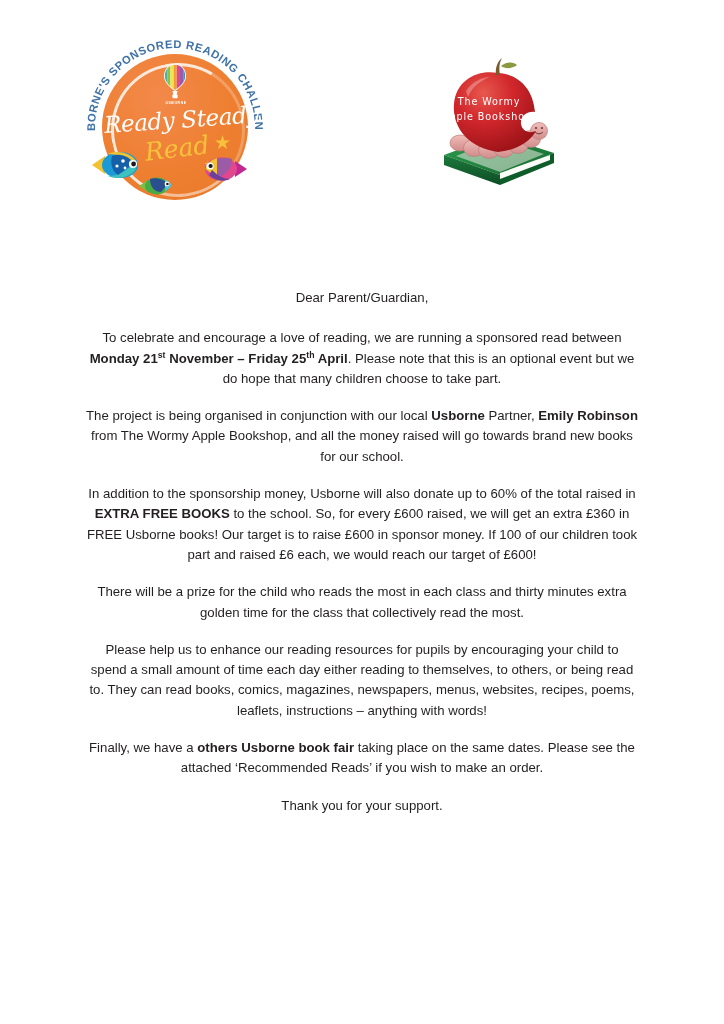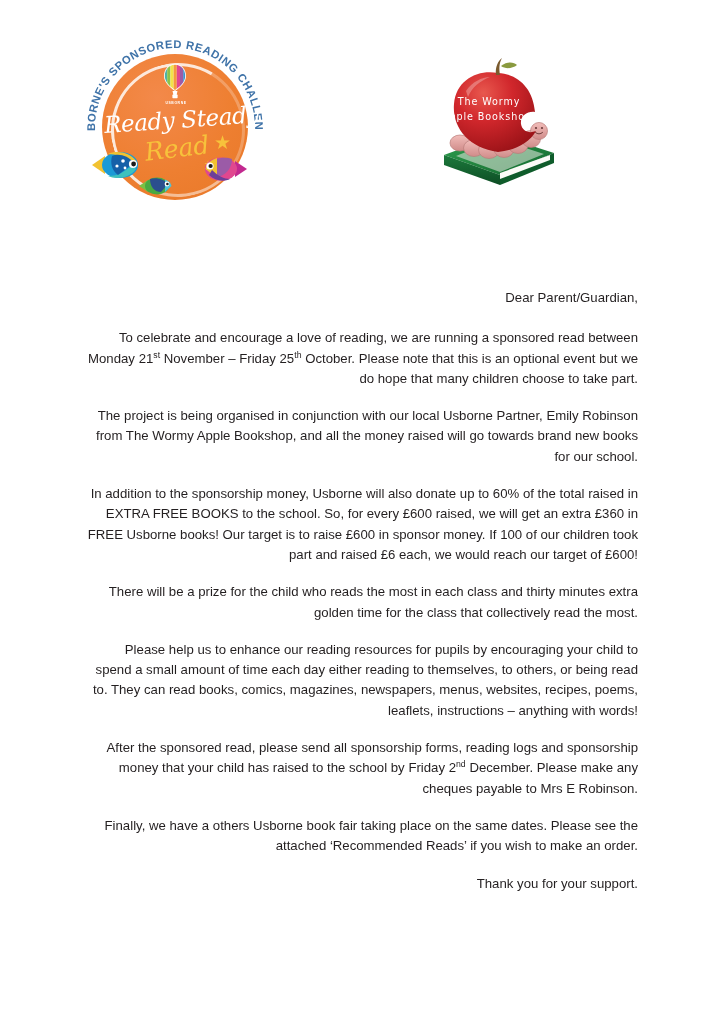--- a/index.html
+++ b/index.html
@@ -130,25 +130,25 @@
     position: absolute;
     left: 86px;
     top: 288px;
     width: 552px;
   }
   .letter p {
     margin: 0 0 17px 0;
     font-size: 13.2px;
     line-height: 20.3px;
     color: #231f20;
-    text-align: right;
+    text-align: center;
   }
   .letter p.salutation { margin-bottom: 20px; }
   .letter p.last { margin-bottom: 12px; }
-  .letter b { font-weight: normal; }
+  .letter b { font-weight: bold; }
   .letter sup {
     font-size: 66%;
     vertical-align: super;
     line-height: 0;
   }
 </style>
 </head>
 <body>
 
 <div class="logo-band">
@@ -286,22 +286,21 @@
     <path d="M69 11 C75 6 82 7 85 10 C80 14 73 14 69 11 Z" fill="#8a9a3f"></path>
 
     <text x="57" y="50" text-anchor="middle" font-family="DejaVu Sans, sans-serif" font-size="9.6" fill="#ffffff" letter-spacing="0.9">The Wormy</text>
     <text x="55" y="65" text-anchor="middle" font-family="DejaVu Sans, sans-serif" font-size="9.6" fill="#ffffff" letter-spacing="0.9">Apple Bookshop</text>
   </svg>
 </div>
 
 <main class="letter">
   <p class="salutation">Dear Parent/Guardian,</p>
   <div id="paragraph-host">
-      <p>To celebrate and encourage a love of reading, we are running a sponsored read between <b>Monday 21</b><b><sup>st</sup></b><b> November – Friday 25</b><b><sup>th</sup></b><b> October</b>. Please note that this is an optional event but we do hope that many children choose to take part.</p>
+      <p>To celebrate and encourage a love of reading, we are running a sponsored read between <b>Monday 21</b><b><sup>st</sup></b><b> November – Friday 25</b><b><sup>th</sup></b><b> April</b>. Please note that this is an optional event but we do hope that many children choose to take part.</p>
       <p>The project is being organised in conjunction with our local <b>Usborne</b> Partner, <b>Emily Robinson</b> from The Wormy Apple Bookshop, and all the money raised will go towards brand new books for our school.</p>
       <p>In addition to the sponsorship money, Usborne will also donate up to 60% of the total raised in <b>EXTRA FREE BOOKS</b> to the school. So, for every £600 raised, we will get an extra £360 in FREE Usborne books! Our target is to raise £600 in sponsor money. If 100 of our children took part and raised £6 each, we would reach our target of £600!</p>
       <p>There will be a prize for the child who reads the most in each class and thirty minutes extra golden time for the class that collectively read the most.</p>
       <p>Please help us to enhance our reading resources for pupils by encouraging your child to spend a small amount of time each day either reading to themselves, to others, or being read to. They can read books, comics, magazines, newspapers, menus, websites, recipes, poems, leaflets, instructions – anything with words!</p>
-      <p>After the sponsored read, please send all <b>sponsorship forms, reading logs and sponsorship money</b> that your child has raised to the school by <b>Friday 2</b><b><sup>nd</sup></b><b> December</b>. Please make any cheques payable to Mrs E Robinson.</p>
       <p>Finally, we have a <b>others Usborne book fair</b> taking place on the same dates. Please see the attached ‘Recommended Reads’ if you wish to make an order.</p>
       <p class="last">Thank you for your support.</p>
     </div>
 </main>
 
 </body></html>

